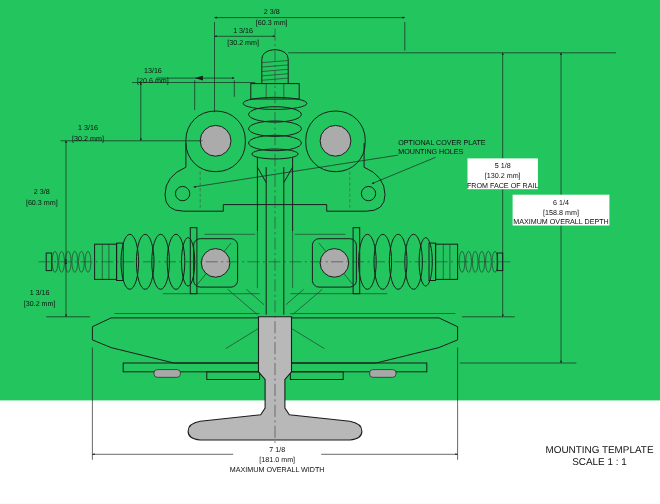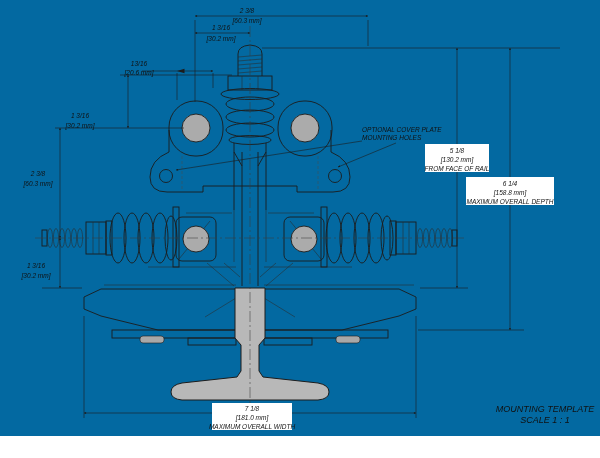--- a/index.html
+++ b/index.html
@@ -1,17 +1,17 @@
 <!DOCTYPE html>
 <html><head>
 <meta charset="utf-8">
 <style>
   html,body{margin:0;padding:0;background:#ffffff;}
   body{width:600px;height:458px;overflow:hidden;font-family:"Liberation Sans",sans-serif;}
-  #canvas{position:relative;width:600px;height:436px;background:#0369a1;font-style:italic;}
+  #canvas{position:relative;width:600px;height:364px;background:#22c55e;}
   svg{display:block;}
   .ln{stroke:#1c1c1c;stroke-width:0.9;fill:none;}
   .thin{stroke:#2a2a2a;stroke-width:0.55;fill:none;}
   .dim{stroke:#1c1c1c;stroke-width:0.6;fill:none;}
   .cl{stroke:#3a3a3a;stroke-width:0.55;fill:none;stroke-dasharray:11 3 2 3;}
   .hid{stroke:#4a4a4a;stroke-width:0.5;fill:none;stroke-dasharray:3 2;}
   .metal{fill:#ababab;stroke:#1c1c1c;stroke-width:0.9;}
   .railfill{fill:#b8b8b8;stroke:#1c1c1c;stroke-width:1;}
   .grayclip{fill:#a8a8a8;stroke:#1c1c1c;stroke-width:0.6;}
   .whitebg{fill:#ffffff;stroke:none;}

